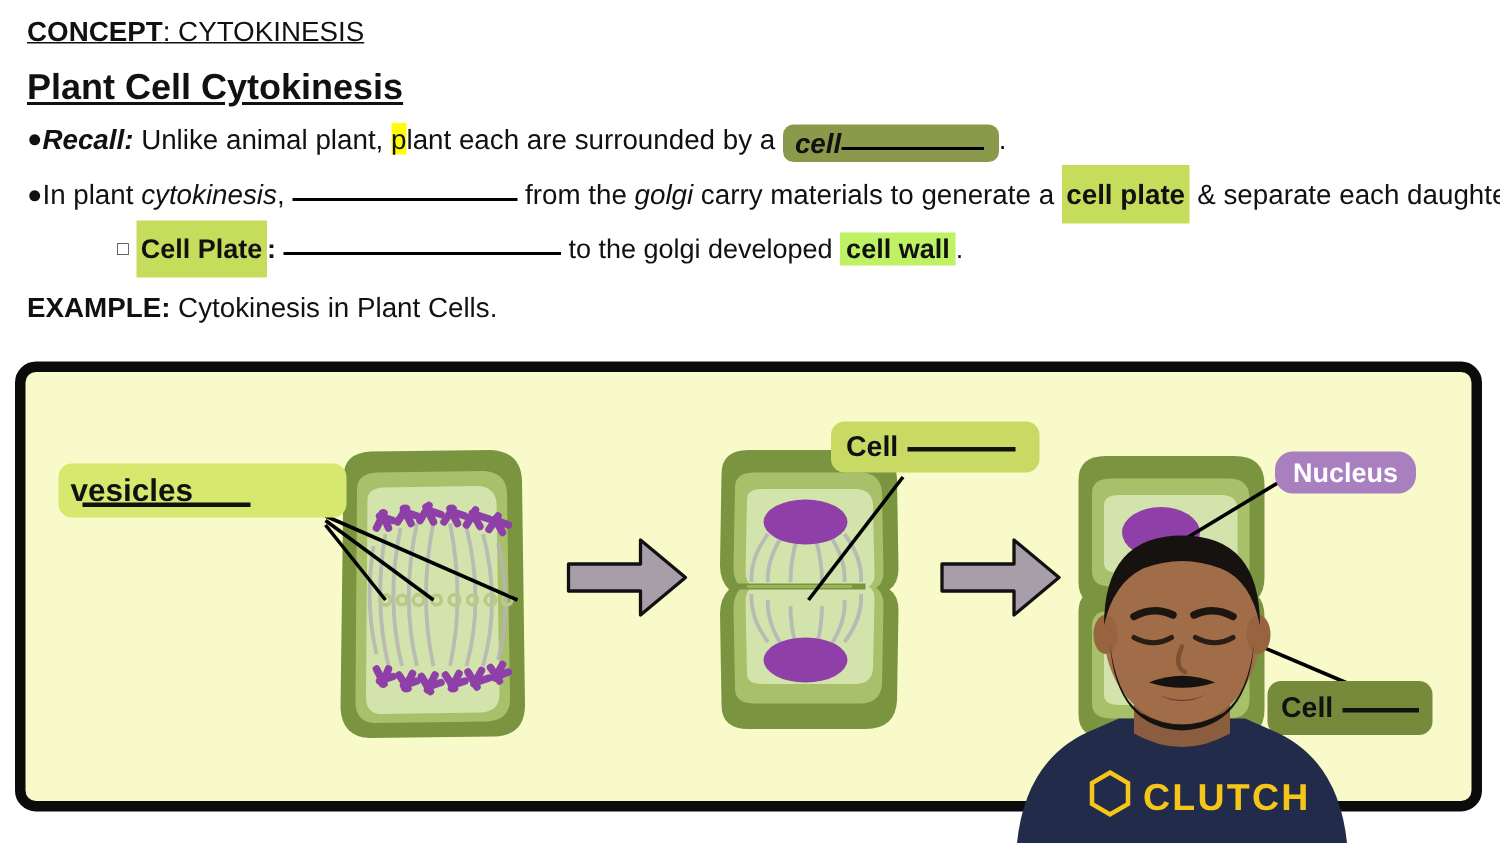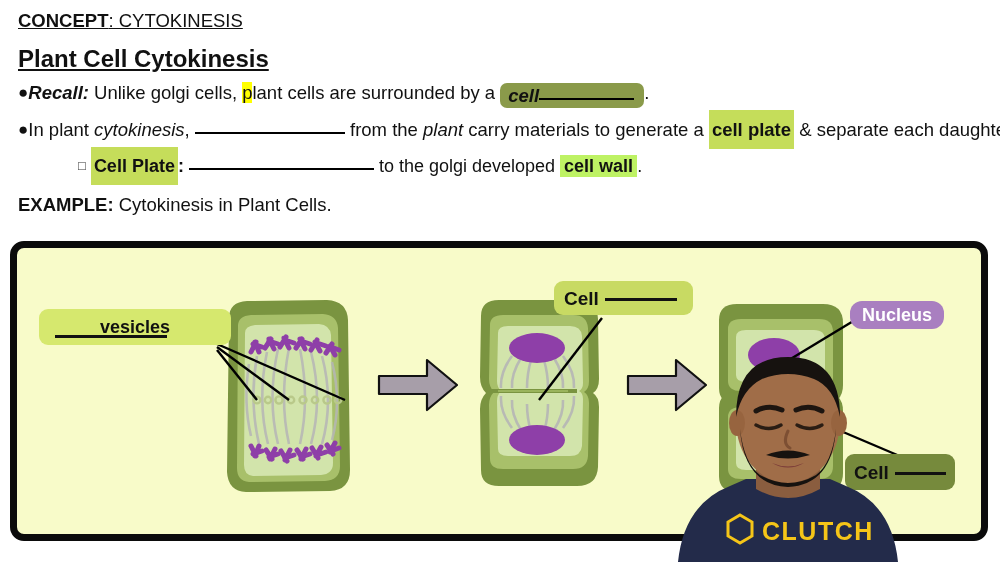--- a/index.html
+++ b/index.html
@@ -86,22 +86,22 @@
   .callout .ln {
     display: inline-block;
     border-bottom: 3px solid #111;
     margin-left: 6px;
   }
 
   #callout-vesicles {
     left: 22px; top: 61px; width: 192px; height: 36px;
     background: #d6e86e;
     padding: 0 8px;
-    justify-content: center;
-    font-size: 18px;
+    justify-content: flex-start;
+    font-size: 21px;
   }
   #callout-vesicles .ln {
     position: absolute; left: 10px; bottom: 7px; width: 112px;
   }
 
   #callout-cellplate {
     left: 537px; top: 33px; width: 139px; height: 34px;
     background: #c8da63;
     padding: 0 10px;
     font-size: 19px;
@@ -142,25 +142,25 @@
 
   <div class="notes">
 
     <div class="line l-concept">
       <span class="ul"><b>CONCEPT</b><span>: CYTOKINESIS</span></span>
     </div>
 
     <div class="line l-subhead">Plant Cell Cytokinesis</div>
 
     <div class="line l-b1">
-      <span class="bullet">●</span><span class="it bd">Recall:</span><span> Unlike golgi cells, </span><span class="hl-yellow">p</span><span>lant cells are surrounded by a </span><span class="chip-olive"><span class="bd it">cell</span><span class="blank blank-w95"></span></span><span>.</span>
+      <span class="bullet">●</span><span class="it bd">Recall:</span><span> Unlike animal plant, </span><span class="hl-yellow">p</span><span>lant each are surrounded by a </span><span class="chip-olive"><span class="bd it">cell</span><span class="blank blank-w95"></span></span><span>.</span>
     </div>
 
     <div class="line l-b2">
-      <span class="bullet">●</span><span>In plant </span><span class="it">cytokinesis</span><span>, </span><span class="blank blank-w150"></span><span> from the </span><span class="it">plant</span><span> carry materials to generate a </span><span class="hl-lime bd">cell plate</span><span> &amp; separate each daughter cell.</span>
+      <span class="bullet">●</span><span>In plant </span><span class="it">cytokinesis</span><span>, </span><span class="blank blank-w150"></span><span> from the </span><span class="it">golgi</span><span> carry materials to generate a </span><span class="hl-lime bd">cell plate</span><span> &amp; separate each daughter cell.</span>
     </div>
 
     <div class="line l-b3">
       <span class="sqbullet">□</span>
       <span class="hl-lime bd">Cell Plate</span><span class="bd">: </span><span class="blank blank-w185"></span><span> to the golgi developed </span><span class="hl-olive bd">cell wall</span><span>.</span>
     </div>
 
     <div class="line l-ex">
       <span class="bd">EXAMPLE:</span><span> Cytokinesis in Plant Cells.</span>
     </div>

